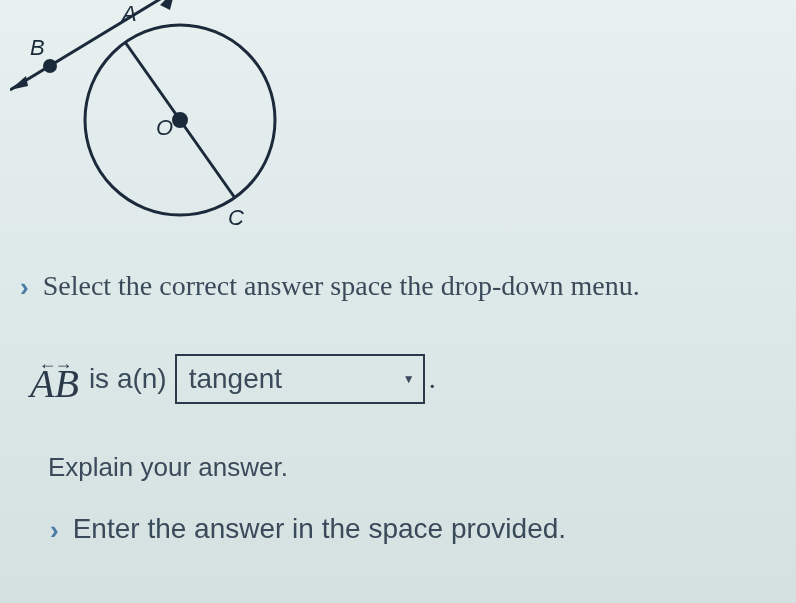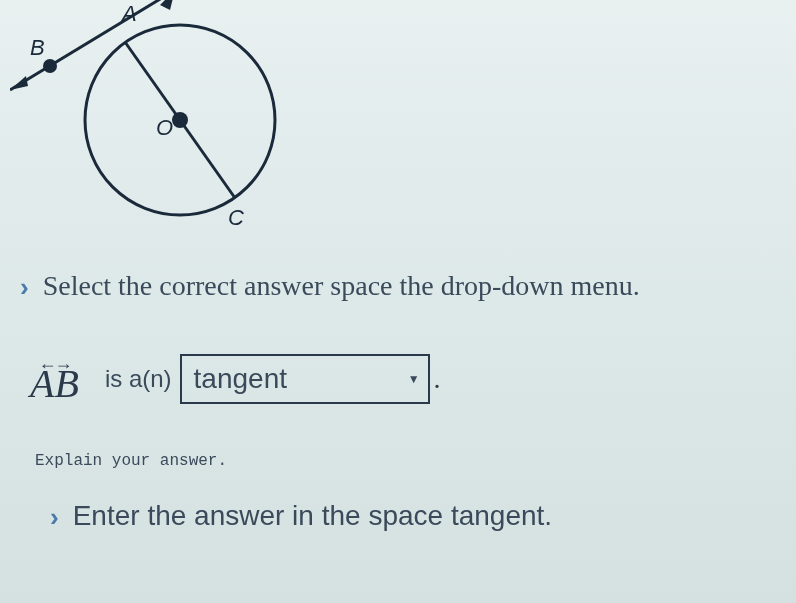--- a/index.html
+++ b/index.html
@@ -62,23 +62,22 @@
       line-height: 10px;
       letter-spacing: -2px;
       position: relative;
       top: 4px;
     }
     .ab-text {
       font-size: 40px;
     }
     .is-text {
       font-family: Arial, sans-serif;
-      font-size: 24px;
+      font-size: 28px;
       color: #3a4a5a;
-      margin-left: 16px;
     }
     .dropdown {
       display: inline-flex;
       align-items: center;
       justify-content: space-between;
       border: 2px solid #2a3a4a;
       background: transparent;
       font-family: Arial, sans-serif;
       font-size: 28px;
       color: #3a4a5a;
@@ -92,23 +91,23 @@
     .dropdown-caret {
       font-size: 12px;
       color: #3a4a5a;
     }
     .period {
       font-size: 28px;
       margin-left: 4px;
     }
     .explain-row {
       margin-top: 48px;
-      margin-left: 35px;
-      font-size: 16px;
-      font-family: Liberation Mono, monospace;
+      margin-left: 48px;
+      font-size: 26px;
+      font-family: Liberation Sans, sans-serif;
       color: #3a4a5a;
     }
     .enter-row {
       display: flex;
       align-items: flex-start;
       gap: 14px;
       margin-top: 30px;
       margin-left: 50px;
       font-size: 28px;
       font-family: Arial, sans-serif;
@@ -155,14 +154,14 @@
     <span>tangent</span>
     <span class="dropdown-caret">▼</span>
   </div>
   <span class="period">.</span>
 </div>
 
 <div class="explain-row">Explain your answer.</div>
 
 <div class="enter-row">
   <span class="chevron">›</span>
-  <span>Enter the answer in the space tangent.</span>
+  <span>Enter the answer in the space provided.</span>
 </div>
 
 </body></html>

